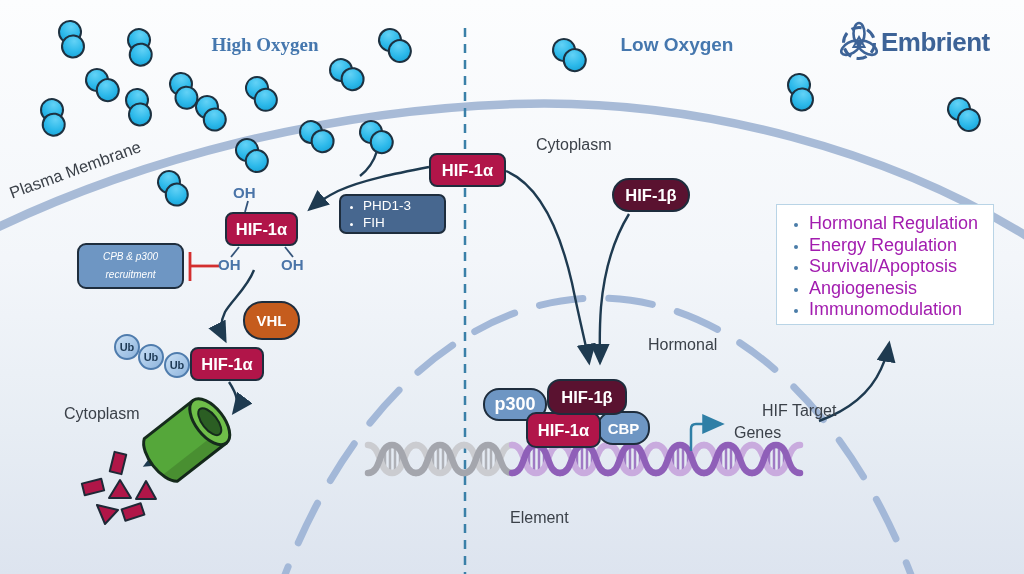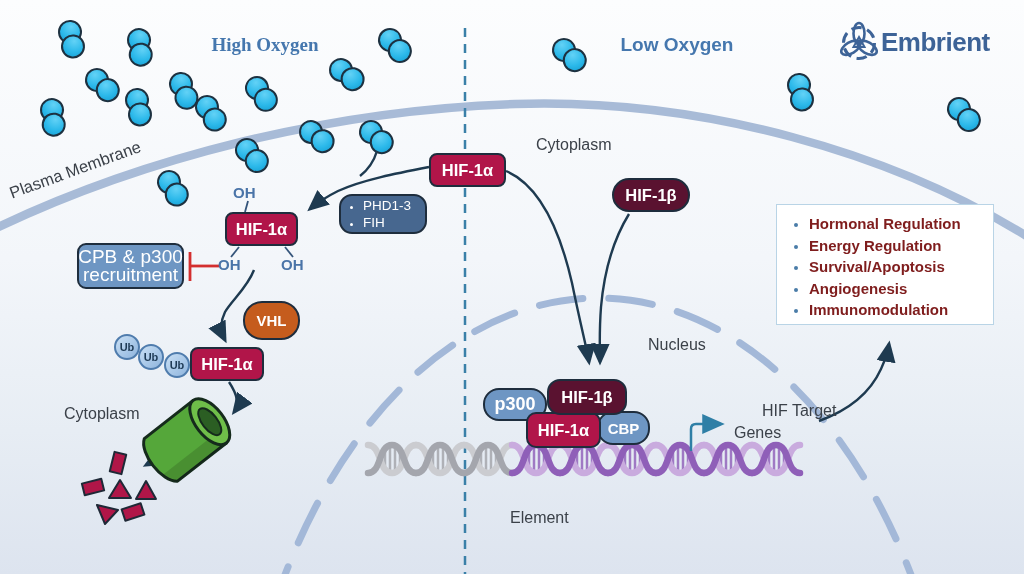--- a/index.html
+++ b/index.html
@@ -18,26 +18,26 @@
   .maroon{background:#5A1230;font-size:16.5px;}
   .bluebox{background:#47678F;border:2px solid #1E2D3D;border-radius:7px;}
   .lightblue{background:#6E96C3;border:2px solid #1E2D3D;}
   .ub{position:absolute;width:26px;height:26px;border-radius:50%;border:2px solid #4F7CAD;
       background:linear-gradient(135deg,#C9DFF4 0%,#A6C6E7 60%,#8FB4DC 100%);
       color:#1E3A55;font-weight:bold;font-size:11px;display:flex;align-items:center;justify-content:center;}
   .oh{position:absolute;color:#4A74A8;font-weight:bold;font-size:15px;}
   .effects{position:absolute;left:776px;top:204px;width:218px;height:121px;background:#FFFFFF;
            border:1.5px solid #B9D4E6;padding:8px 6px 6px 6px;}
   .effects ul{margin:0;padding:0 0 0 26px;}
-  .effects li{font-size:15px;line-height:21.5px;color:#7f1d1d;font-weight:bold;}
+  .effects li{font-size:18px;line-height:21.5px;color:#a21caf;}
   .effects li::marker{color:#4A7CA8;font-size:13px;}
   .phd-list{margin:0;padding:0 0 0 16px;}
   .phd-list li{font-size:13.5px;line-height:17px;color:#fff;font-weight:normal;}
   .phd-list li::marker{font-size:11px;}
-  .cpb-text{font-weight:normal;font-size:19px;line-height:18px;}
+  .cpb-text{font-weight:normal;font-size:10px;line-height:18px;font-style:italic;}
   .brand-text{position:absolute;left:881px;top:27px;font-size:26px;font-weight:bold;color:#3D6397;letter-spacing:-0.5px;}
 </style>
 </head>
 <body>
 
 <div class="canvas">
 
   <svg class="layer" viewBox="0 0 1024 574">
     <defs>
       <marker id="mNavy" markerWidth="10" markerHeight="9" refX="7.5" refY="4" orient="auto">
@@ -161,40 +161,40 @@
       <path d="M 0,-6 L 5.5,4 L -5.5,4 Z" stroke-width="2"></path>
     </g>
   </svg>
 
   <div class="oxy-title" style="left:195px;font-family:Liberation Serif, serif;">High Oxygen</div>
   <div class="oxy-title" style="left:607px;">Low Oxygen</div>
   <div class="brand-text">Embrient</div>
 
   <div class="lbl" style="left:10px;top:183px;transform:rotate(-20deg);transform-origin:left center;font-size:16.5px;">Plasma Membrane</div>
   <div class="lbl" style="left:536px;top:135px;">Cytoplasm</div>
-  <div class="lbl" style="left:648px;top:335px;">Nucleus</div>
+  <div class="lbl" style="left:648px;top:335px;">Hormonal</div>
   <div class="lbl" style="left:64px;top:404px;">Cytoplasm</div>
 
   <div class="oh" style="left:233px;top:184px;">OH</div>
   <div class="oh" style="left:218px;top:256px;">OH</div>
   <div class="oh" style="left:281px;top:256px;">OH</div>
 
   <div class="pbox crimson" style="left:429px;top:153px;width:77px;height:34px;">HIF-1α</div>
   <div class="pbox crimson" style="left:225px;top:212px;width:73px;height:34px;">HIF-1α</div>
   <div class="pbox crimson" style="left:190px;top:347px;width:74px;height:34px;">HIF-1α</div>
   <div class="pbox maroon" style="left:612px;top:178px;width:78px;height:34px;border-radius:17px;">HIF-1β</div>
 
   <div class="pbox lightblue" style="left:483px;top:388px;width:64px;height:33px;border-radius:16px;font-size:18px;z-index:1;">p300</div>
   <div class="pbox lightblue" style="left:597px;top:411px;width:53px;height:34px;border-radius:16px;font-size:15px;z-index:2;">CBP</div>
   <div class="pbox crimson" style="left:526px;top:412px;width:75px;height:36px;border-radius:10px;z-index:3;">HIF-1α</div>
   <div class="pbox maroon" style="left:547px;top:379px;width:80px;height:36px;border-radius:13px;z-index:4;">HIF-1β</div>
 
   <div class="pbox" style="left:243px;top:301px;width:57px;height:39px;border-radius:19px;background:#C55C1D;font-size:15px;">VHL</div>
 
-  <div class="pbox bluebox" style="left:339px;top:194px;width:88px;height:40px;justify-content:flex-start;padding-left:6px;border-radius:13px;">
+  <div class="pbox bluebox" style="left:339px;top:194px;width:107px;height:40px;justify-content:flex-start;padding-left:6px;">
     <ul class="phd-list">
       <li>PHD1-3</li>
       <li>FIH</li>
     </ul>
   </div>
 
   <div class="pbox lightblue cpb-text" style="left:77px;top:243px;width:107px;height:46px;border-radius:9px;flex-direction:column;">
     <div>CPB &amp; p300</div>
     <div>recruitment</div>
   </div>

